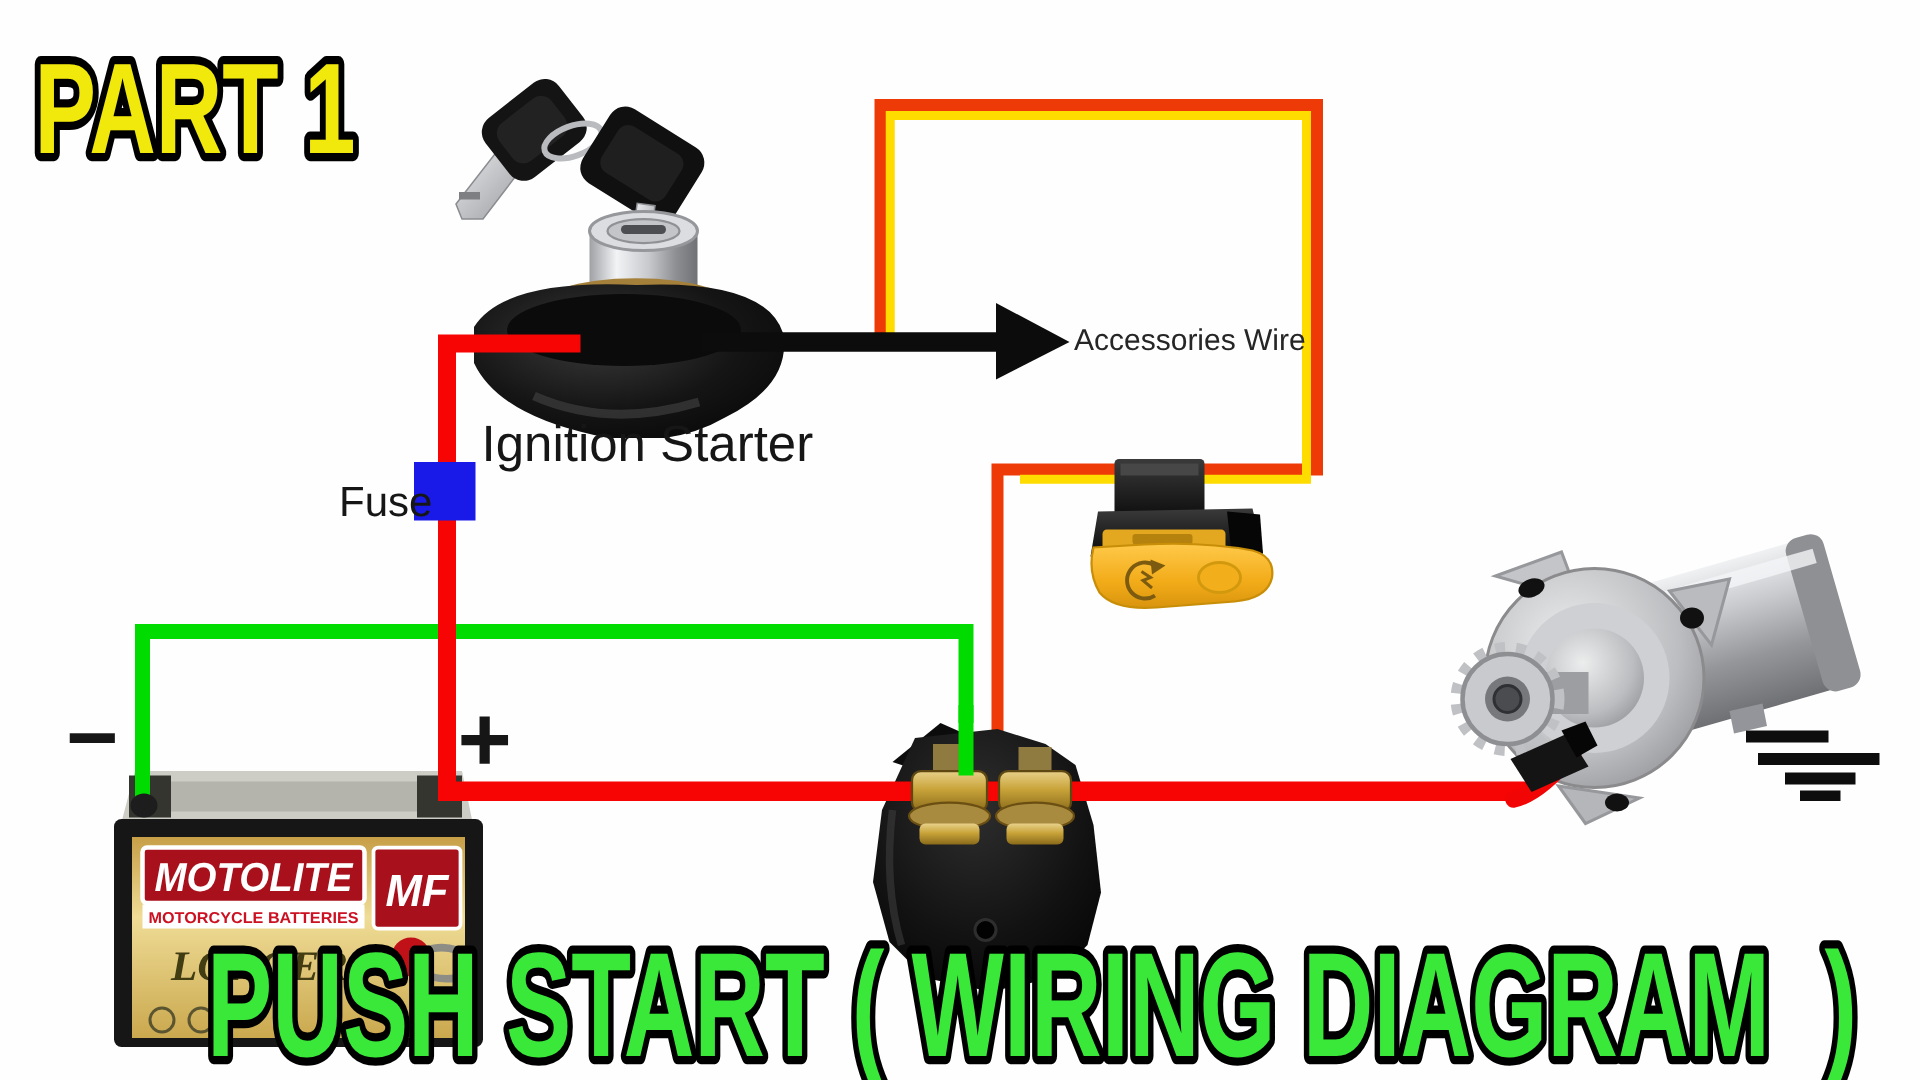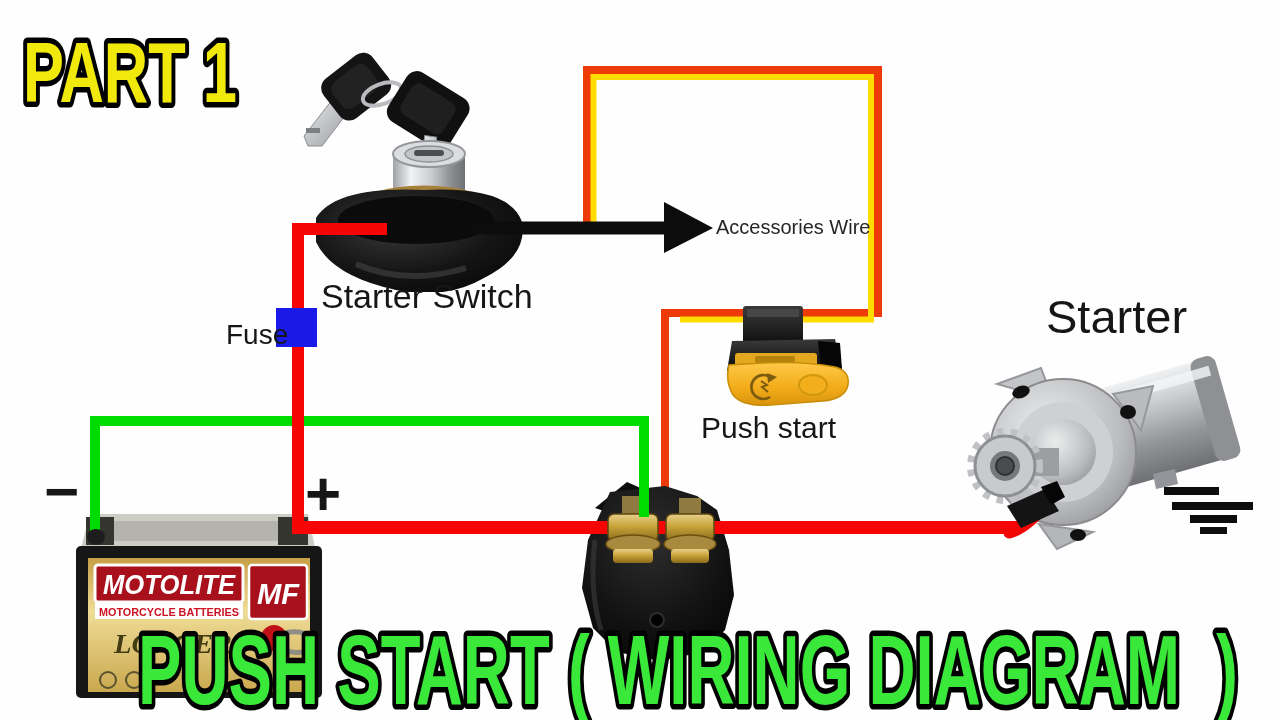--- a/index.html
+++ b/index.html
@@ -225,25 +225,23 @@
     <path d="M64,191 C78,188 92,174 104,160" stroke="#F20505" stroke-width="11" fill="none" stroke-linecap="round"></path>
     <polygon points="62,164 100,147 114,169 76,186" fill="#141414"></polygon>
     <polygon points="96,145 112,139 120,155 106,163" fill="#060606"></polygon>
   </svg>
 
   <div class="bar" style="left:1164px;top:487px;width:55px;height:8px;z-index:5"></div>
   <div class="bar" style="left:1172px;top:502px;width:81px;height:8px;z-index:5"></div>
   <div class="bar" style="left:1190px;top:515px;width:47px;height:8px;z-index:5"></div>
   <div class="bar" style="left:1200px;top:527px;width:27px;height:7px;z-index:5"></div>
 
-  <div class="lbl" style="left:321px;top:277px;font-size:34px;z-index:6">Starter Switch</div>
+  <div class="lbl" style="left:321px;top:277px;font-size:34px;z-index:6">Ignition Starter</div>
   <div class="lbl" style="left:716px;top:216px;font-size:20px;color:#262626;z-index:6">Accessories Wire</div>
   <div class="lbl" style="left:226px;top:319px;font-size:28px;z-index:6">Fuse</div>
-  <div class="lbl" style="left:701px;top:411px;font-size:30px;z-index:6">Push start</div>
-  <div class="lbl" style="left:1046px;top:289px;font-size:47px;z-index:6">Starter</div>
   <div class="lbl" style="left:44px;top:462px;font-size:60px;font-weight:bold;line-height:1;z-index:6">−</div>
   <div class="lbl" style="left:305px;top:463px;font-size:62px;font-weight:bold;line-height:1;z-index:6">+</div>
 
   <svg class="abs" style="left:8px;top:18px;z-index:7" width="250" height="105" viewBox="0 0 250 105">
     <text x="122" y="84" text-anchor="middle" font-size="86" font-weight="bold" textLength="214" lengthAdjust="spacingAndGlyphs" fill="#F2E90C" stroke="#000000" stroke-width="11" stroke-linejoin="round" style="paint-order:stroke">PART 1</text>
   </svg>
 
   <svg class="abs" style="left:0;top:616px;z-index:7" width="1280" height="104" viewBox="0 0 1280 104">
     <text x="688" y="88" text-anchor="middle" font-size="99" font-weight="bold" textLength="1100" lengthAdjust="spacingAndGlyphs" xml:space="preserve" fill="#39E839" stroke="#000000" stroke-width="11" stroke-linejoin="round" style="paint-order:stroke;white-space:pre">PUSH START ( WIRING DIAGRAM  )</text>
   </svg>

